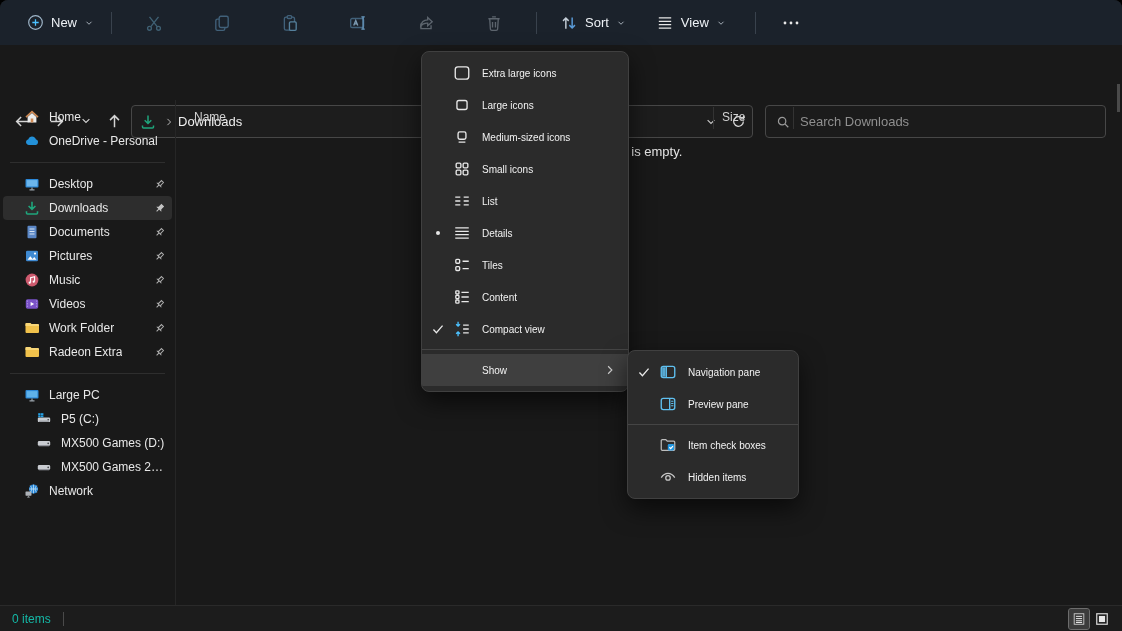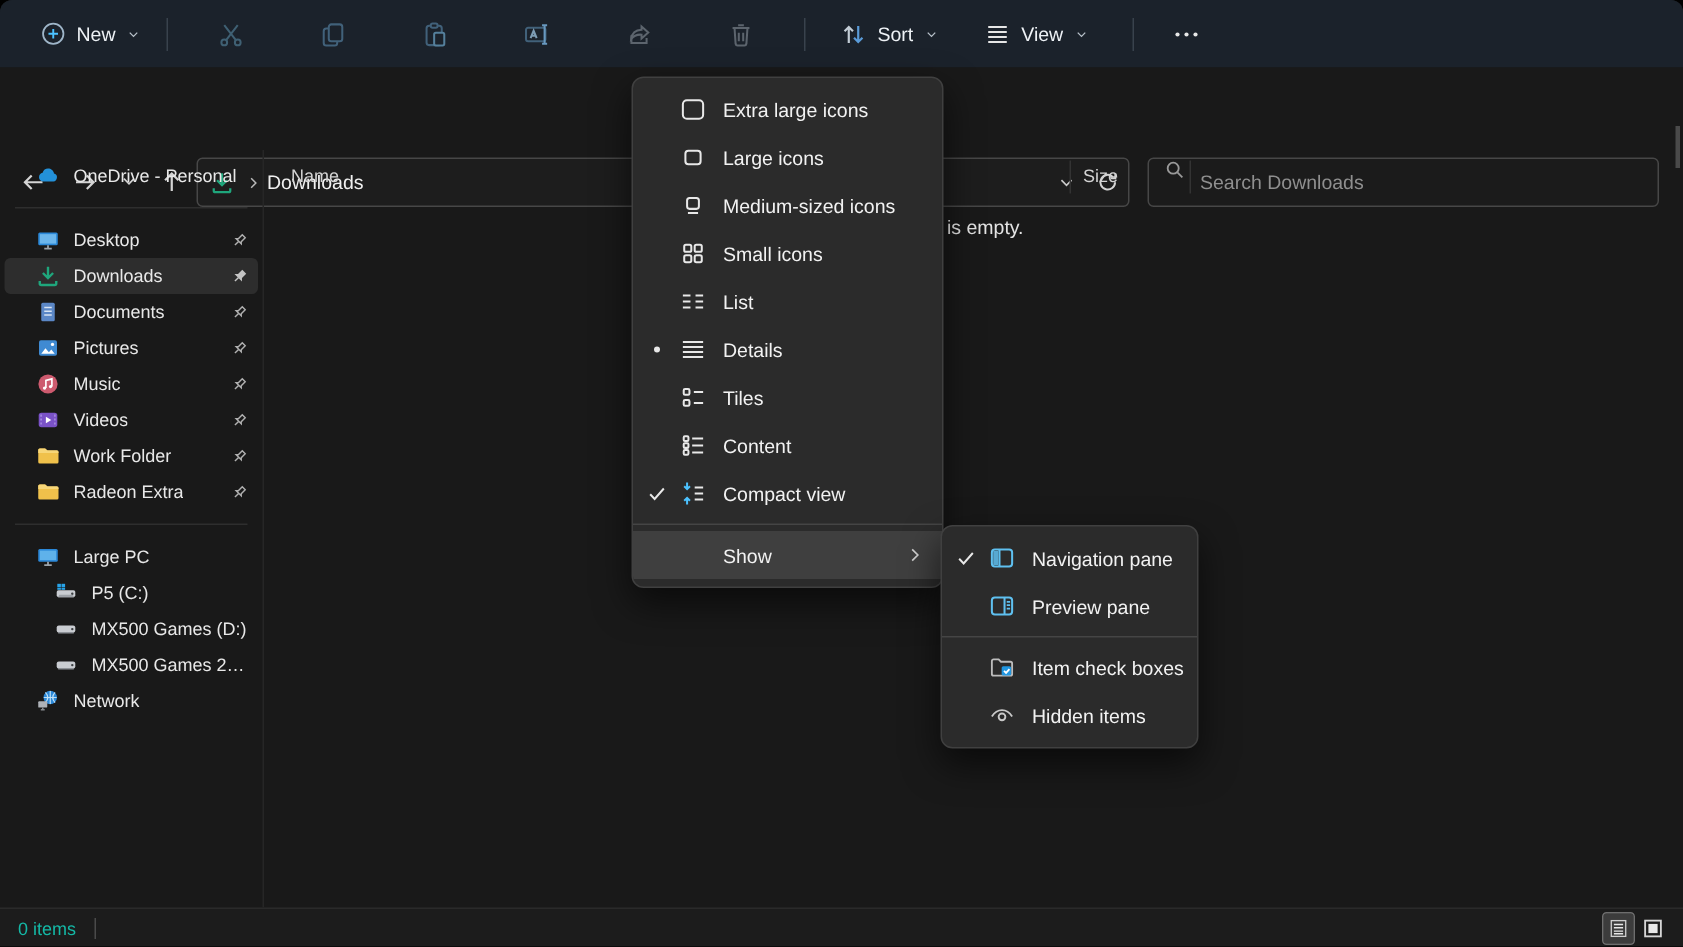--- a/index.html
+++ b/index.html
@@ -21,21 +21,21 @@
   .addr-row { position:absolute; left:0; top:45px; width:1122px; height:55px; background:#191919; }
   .nav-btn { position:absolute; top:62px; width:28px; height:28px; display:flex;
              align-items:center; justify-content:center; border-radius:4px; }
   .addr-field { position:absolute; left:131px; top:60px; width:622px; height:33px;
                 background:#1d1d1d; border:1px solid #474747; border-radius:4px;
                 display:flex; align-items:center; padding:0 8px; }
   .addr-crumb { font-size:13px; color:#f0f0f0; margin-left:4px; }
   .addr-right { position:absolute; right:6px; display:flex; align-items:center; gap:14px; }
   .search-field { position:absolute; left:765px; top:60px; width:341px; height:33px;
                   background:#1b1b1b; border:1px solid #474747; border-radius:4px;
-                  display:flex; padding:0 10px; gap:10px; }
+                  display:flex; align-items:center; padding:0 10px; gap:10px; }
   .search-field input { background:transparent; border:none; outline:none; color:#c9c9c9;
                         font-size:13px; font-family:"Liberation Sans",sans-serif; width:100%; }
   .search-field input::placeholder { color:#8f8f8f; }
 
   
   .sidebar { position:absolute; left:0; top:100px; width:176px; height:505px;
              border-right:1px solid #262626; padding-top:5px; font-size:12px; }
   .s-row { display:flex; align-items:center; height:24px; margin:0 3px; padding:0 6px 0 21px;
            border-radius:4px; color:#e8e8e8; white-space:nowrap; }
   .s-row.sel { background:#2d2d2d; }
@@ -62,21 +62,21 @@
   .sb-div { width:1px; height:14px; background:#4a4a4a; margin-left:12px; }
   .sb-views { position:absolute; right:10px; top:3px; display:flex; gap:3px; }
   .sb-view-btn { width:20px; height:20px; display:flex; align-items:center; justify-content:center; border-radius:2px; }
   .sb-view-btn.active { background:#3c3c3c; outline:1px solid #6d6d6d; }
 
   
   .menu { position:absolute; background:#2b2b2b; border:1px solid #404040; border-radius:8px;
           box-shadow:0 10px 24px rgba(0,0,0,.6); overflow:hidden; padding:5px 0; }
   .view-menu { left:421px; top:51px; width:208px; z-index:10; }
   .show-submenu { left:627px; top:350px; width:172px; z-index:11; }
-  .m-row { display:flex; align-items:center; height:32px; font-size:13px; color:#f2f2f2; }
+  .m-row { display:flex; align-items:center; height:32px; font-size:10px; color:#f2f2f2; }
   .m-row.hl { background:#3f3f3f;justify-content:flex-end; }
   .m-ind { width:31px; display:flex; align-items:center; justify-content:center; flex:0 0 31px; }
   .m-ic { width:29px; display:flex; align-items:center; justify-content:flex-start; flex:0 0 29px; }
   .m-label { flex:1; }
   .m-chev { margin-right:12px; display:flex; }
   .m-sep { height:1px; background:#454545; margin:4px 0; }
   .radio-dot { width:4px; height:4px; border-radius:50%; background:#e8e8e8; }
 </style>
 </head>
 <body>
@@ -264,20 +264,30 @@
           </svg>
       </span>
       <input type="text" placeholder="Search Downloads" style="">
     </div>
   </div>
 
   <div class="sidebar">
     <div class="s-row">
       <span class="s-ic">
         <svg width="16" height="16" viewBox="0 0 16 16">
+            <path d="M2 8.2L8 2.6l6 5.6" fill="none" stroke="#cf8a54" stroke-width="1.6"></path>
+            <path d="M3.6 8v5.4h8.8V8L8 3.9z" fill="#ececec"></path>
+            <rect x="6.7" y="9.5" width="2.6" height="3.9" fill="#cf8a54"></rect>
+          </svg>
+      </span>
+      <span class="s-label">Home</span>
+    </div>
+    <div class="s-row">
+      <span class="s-ic">
+        <svg width="16" height="16" viewBox="0 0 16 16">
             <path d="M5 12c-1.7 0-3-1.3-3-2.9 0-1.4 1-2.6 2.4-2.9C4.9 4.4 6.3 3.4 8 3.4c2 0 3.7 1.4 4 3.2 1.2.2 2 1.2 2 2.4 0 1.7-1.1 3-2.4 3z" fill="#2391d9"></path>
           </svg>
       </span>
       <span class="s-label">OneDrive - Personal</span>
     </div>
     <div class="s-sep"></div>
 
     <div class="s-row">
       <span class="s-ic">
         <svg width="16" height="16" viewBox="0 0 16 16">

